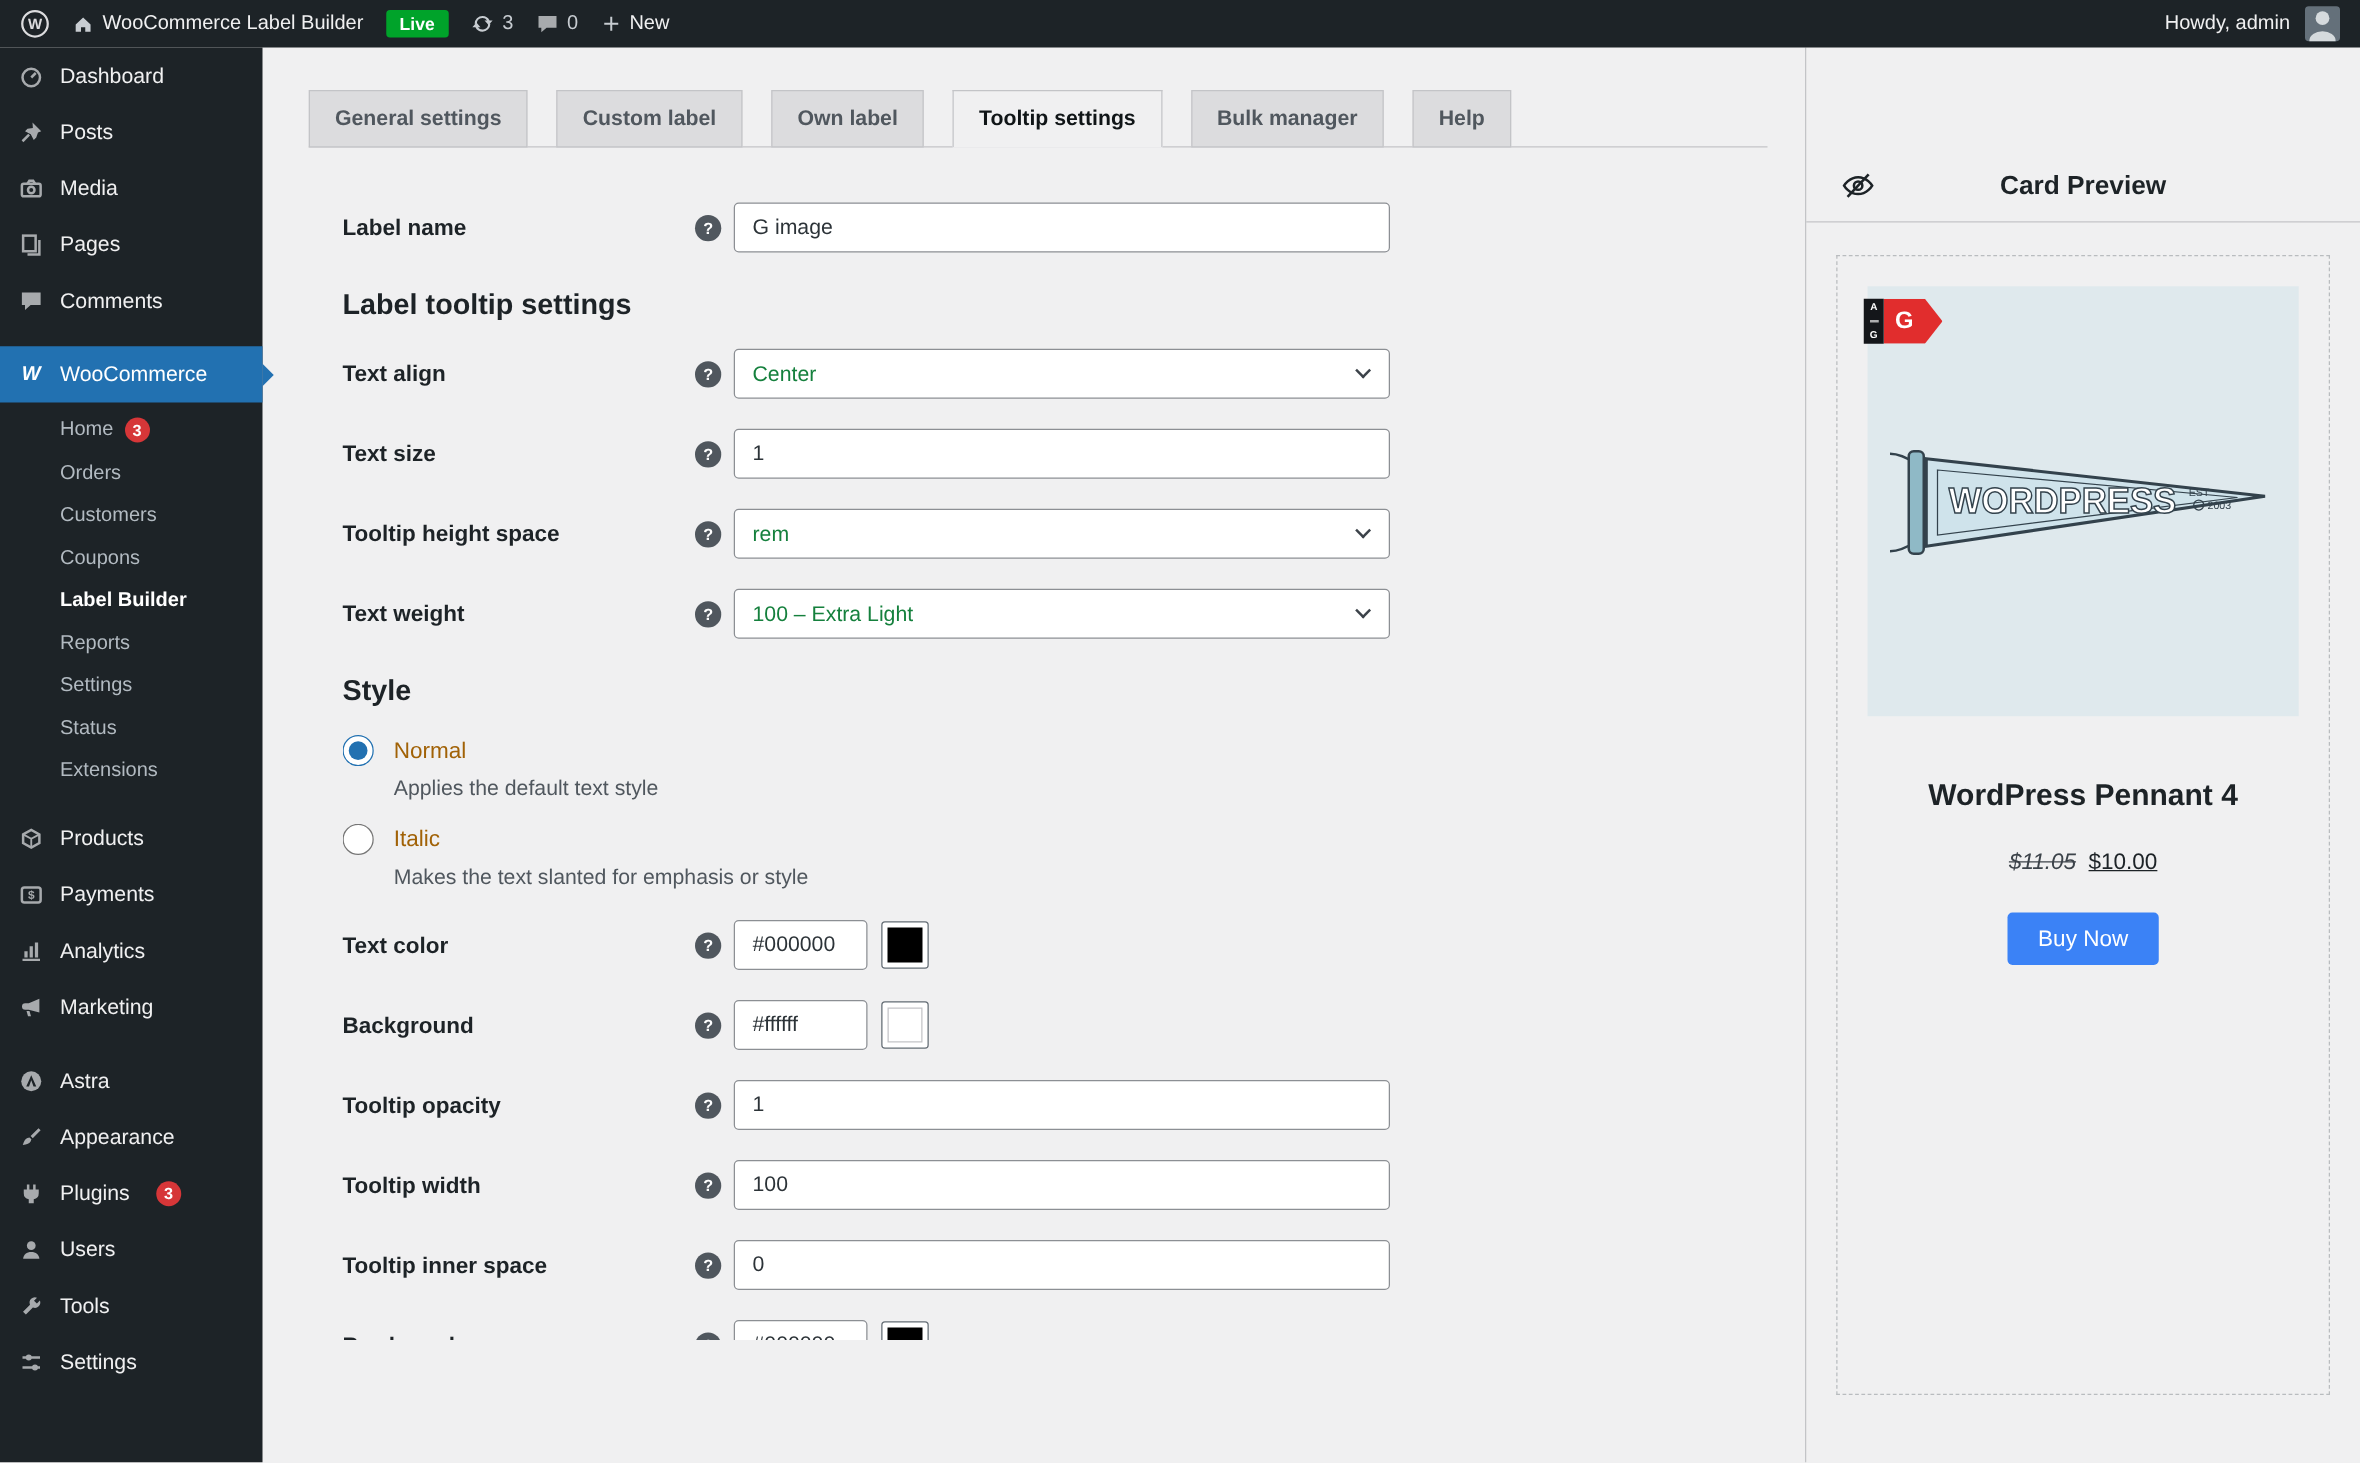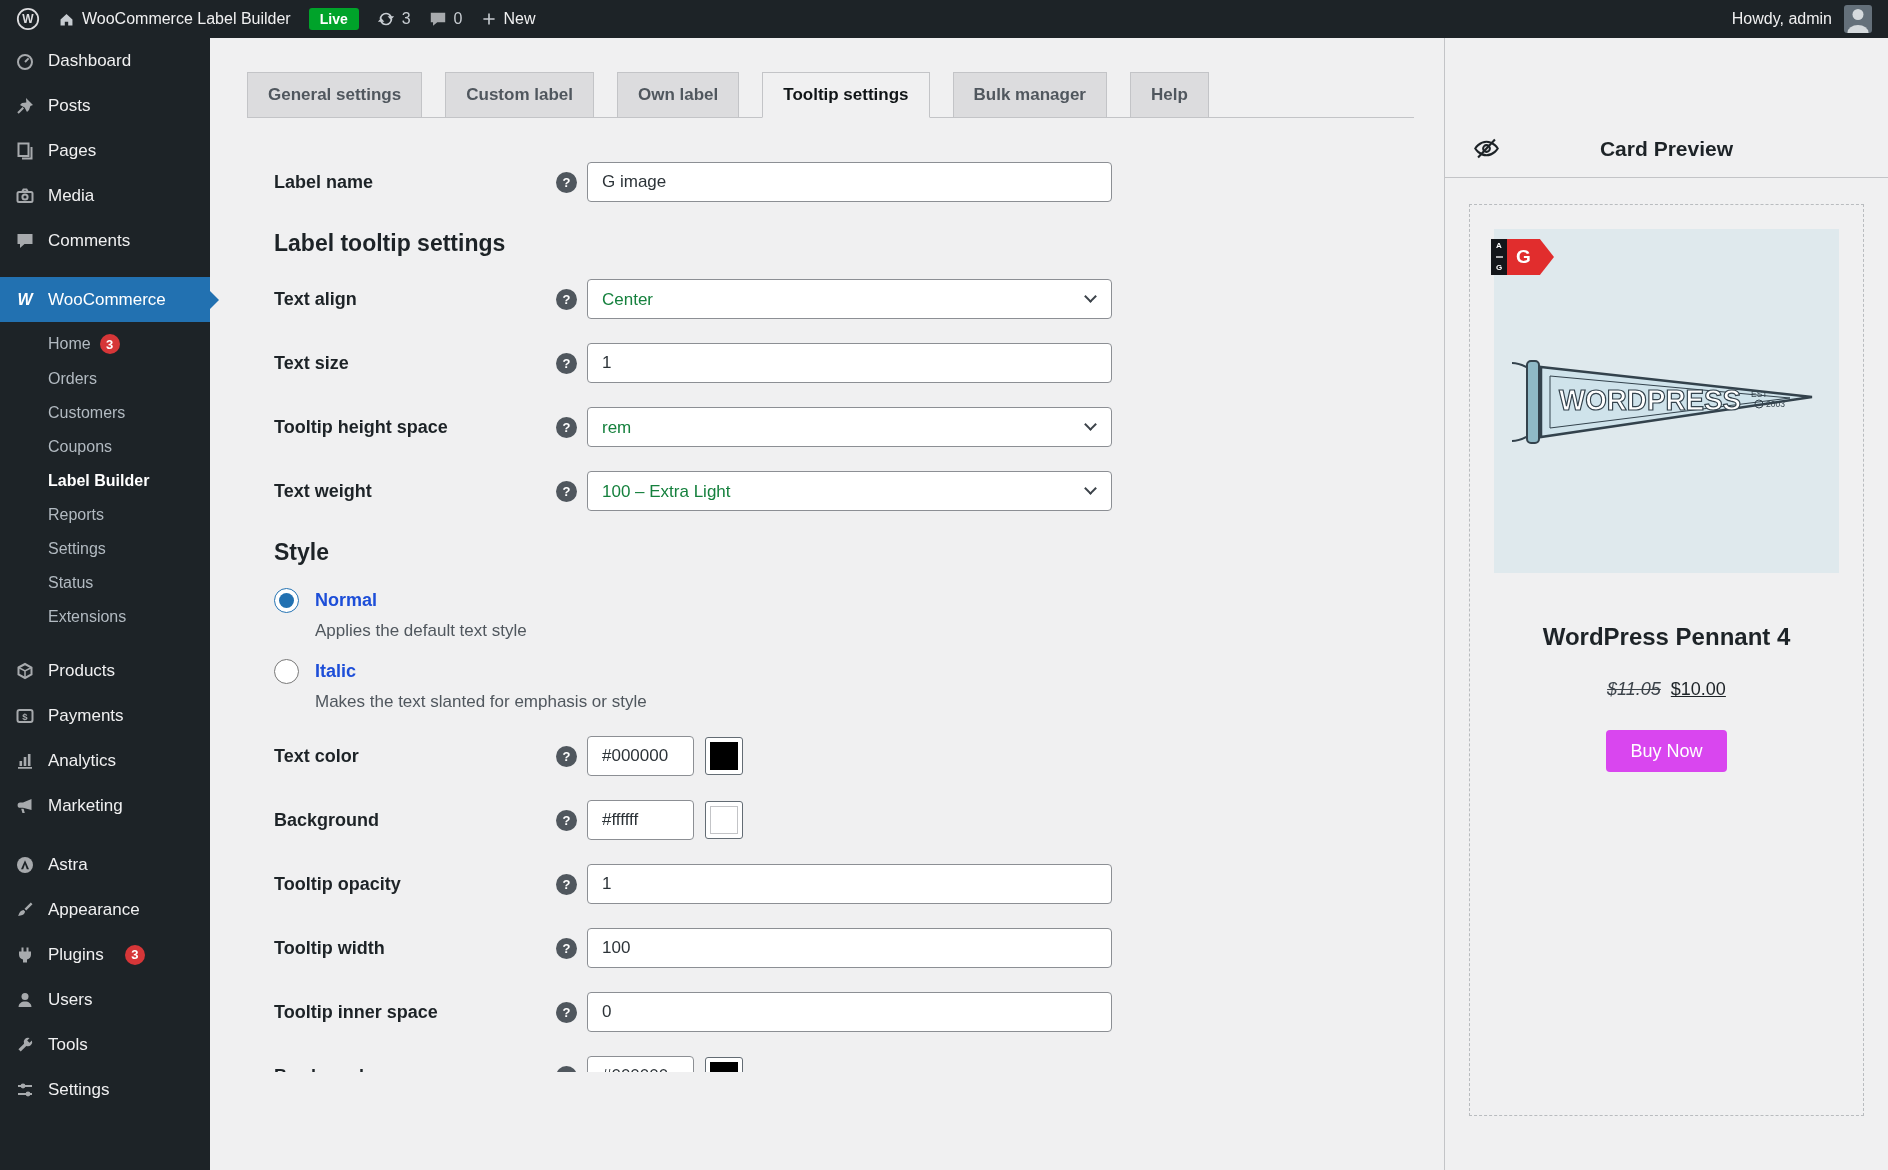--- a/index.html
+++ b/index.html
@@ -48,21 +48,21 @@
   .text-input.small { width:107px; }
   .select-wrap { position:relative; width:525px; }
   .select-wrap select { width:100%; height:40px; appearance:none; -webkit-appearance:none; border:1px solid #8c8f94; border-radius:4px; padding:0 40px 0 14px; font-size:17px; color:#15803d; background:#fff; cursor:pointer; font-family:inherit; }
   .chevron { position:absolute; right:17px; top:13px; width:9px; height:9px; border-right:2.5px solid #3c434a; border-bottom:2.5px solid #3c434a; transform:rotate(45deg); pointer-events:none; }
   .section-heading { font-size:23px; font-weight:700; color:#1d2327; margin:28px 0 22px; }
 
   .radio-group { margin-bottom:24px; }
   .radio-option { margin-bottom:18px; }
   .radio-line { display:flex; align-items:center; gap:16px; }
   input[type="radio"] { width:25px; height:25px; accent-color:#2271b1; margin:0; cursor:pointer; }
-  .radio-label { font-size:18px; font-weight:700; color:#1d4ed8; }
+  .radio-label { font-size:18px; font-weight:400; color:#a16207; }
   .radio-desc { margin:8px 0 0 41px; font-size:17px; color:#50575e; }
 
   .swatch { margin-left:11px; width:38px; height:38px; border:1px solid #636c74; border-radius:3px; background:#fff; padding:4px; cursor:pointer; flex:none; }
   .swatch-inner { width:100%; height:100%; }
 
   
   .preview { width:444px; flex:none; border-left:1px solid #c3c4c7; display:flex; flex-direction:column; }
   .preview-header { margin-top:82px; height:58px; border-bottom:1px solid #c3c4c7; display:flex; align-items:center; padding:0 28px; position:relative; flex:none; }
   .eye-icon { z-index:2; cursor:pointer; display:flex; }
   .preview-title { position:absolute; left:0; right:0; text-align:center; font-size:21px; font-weight:700; color:#1d2327; }
@@ -70,21 +70,21 @@
   .card-preview { border:1px dashed #b9bcbf; height:912px; padding:24px; display:flex; flex-direction:column; align-items:center; }
   .product-image { width:100%; height:344px; background:#dfe9ed; position:relative; display:flex; align-items:center; justify-content:center; flex:none; }
   .label-badge { position:absolute; top:10px; left:-3px; display:flex; height:36px; }
   .energy-strip { width:16px; background:#14161a; color:#fff; display:flex; flex-direction:column; align-items:center; justify-content:space-between; font-size:8px; line-height:1; padding:3px 0; font-weight:700; }
   .es-dash { width:7px; height:2px; background:#fff; opacity:.65; }
   .red-tag { width:47px; background:#e12d2d; color:#fff; display:flex; align-items:center; padding-left:9px; font-size:19px; font-weight:700; clip-path:polygon(0 0, 70% 0, 100% 50%, 70% 100%, 0 100%); }
   .product-title { margin-top:50px; font-size:24px; font-weight:700; color:#1d2327; text-align:center; }
   .price-row { margin-top:28px; font-size:18px; display:flex; gap:10px; align-items:baseline; }
   .regular-price { text-decoration:line-through; color:#3c434a;font-style:italic; }
   .sale-price { text-decoration:underline; color:#1d2327; }
-  .buy-btn { margin-top:30px; background:#d946ef; color:#fff; border:none; border-radius:4px; height:42px; padding:0 24px; font-size:18px; font-family:inherit; cursor:pointer; }
+  .buy-btn { margin-top:30px; background:#3b82f6; color:#fff; border:none; border-radius:4px; height:42px; padding:0 24px; font-size:18px; font-family:inherit; cursor:pointer; }
 </style>
 </head>
 <body>
 
 <div class="admin-bar">
   <div class="ab-left">
     <span class="ab-item">
       <svg width="24" height="24" viewBox="0 0 24 24">
           <circle cx="12" cy="12" r="10.2" fill="none" stroke="#dcdcde" stroke-width="1.8"></circle>
           <text x="12" y="16.4" text-anchor="middle" font-size="12" font-weight="bold" fill="#dcdcde">W</text>
@@ -146,35 +146,35 @@
           <svg width="20" height="20" viewBox="0 0 20 20">
             <path fill="currentColor" d="M11 2l7 7-2.6.9L14 14l-2 2-2.4-4.6L5 9l2-2 4.3-.6z"></path>
             <path d="M8.3 11.7L3 17" stroke="currentColor" stroke-width="2"></path>
           </svg>
         </span>
       <span>Posts</span>
     </li>
     <li class="menu-item">
       <span class="mi-icon">
           <svg width="20" height="20" viewBox="0 0 20 20">
-            <rect x="3.5" y="2.5" width="10" height="12.5" fill="none" stroke="currentColor" stroke-width="2"></rect>
-            <path d="M7 17.5h9.5V6" fill="none" stroke="currentColor" stroke-width="2"></path>
-          </svg>
-        </span>
-      <span>Pages</span>
-    </li>
-    <li class="menu-item">
-      <span class="mi-icon">
-          <svg width="20" height="20" viewBox="0 0 20 20">
             <rect x="2.5" y="6" width="15" height="10" rx="1.5" fill="none" stroke="currentColor" stroke-width="2"></rect>
             <path d="M7 6l1.5-2.5h3L13 6" fill="none" stroke="currentColor" stroke-width="2"></path>
             <circle cx="10" cy="11" r="2.6" fill="none" stroke="currentColor" stroke-width="2"></circle>
           </svg>
         </span>
       <span>Media</span>
+    </li>
+    <li class="menu-item">
+      <span class="mi-icon">
+          <svg width="20" height="20" viewBox="0 0 20 20">
+            <rect x="3.5" y="2.5" width="10" height="12.5" fill="none" stroke="currentColor" stroke-width="2"></rect>
+            <path d="M7 17.5h9.5V6" fill="none" stroke="currentColor" stroke-width="2"></path>
+          </svg>
+        </span>
+      <span>Pages</span>
     </li>
     <li class="menu-item">
       <span class="mi-icon">
           <svg width="20" height="20" viewBox="0 0 20 20">
             <path fill="currentColor" d="M2.5 3h15v10h-8L5 17v-4H2.5z"></path>
           </svg>
         </span>
       <span>Comments</span>
     </li>
 

